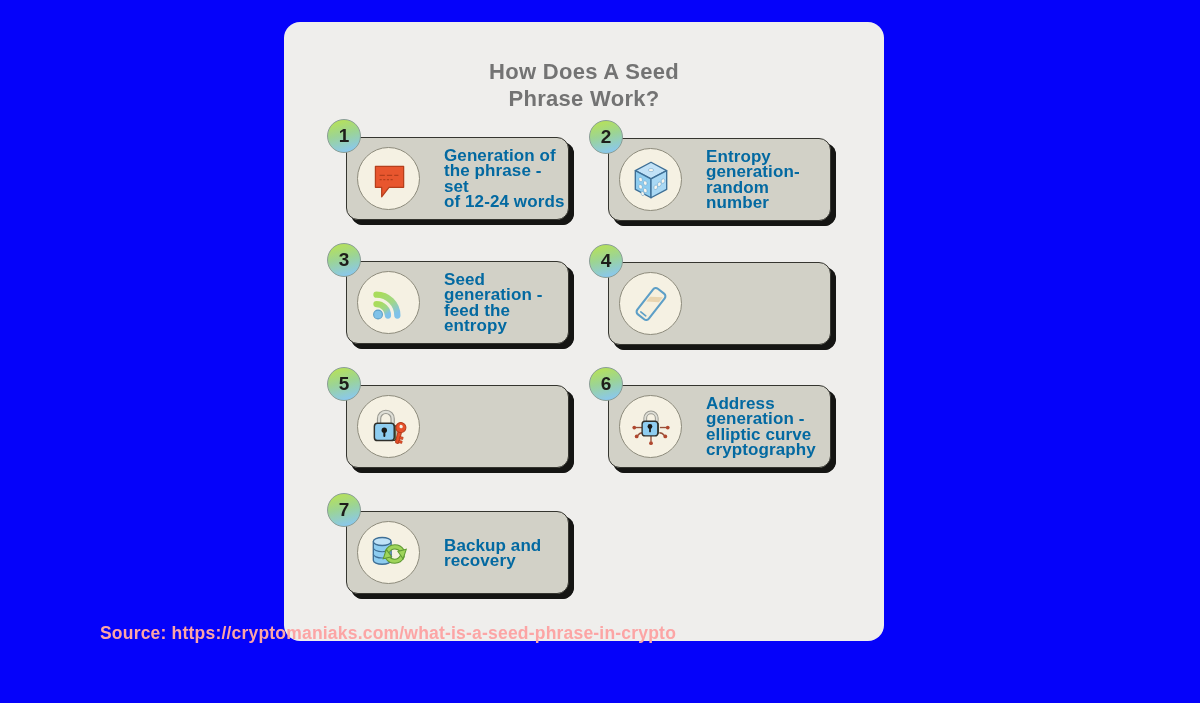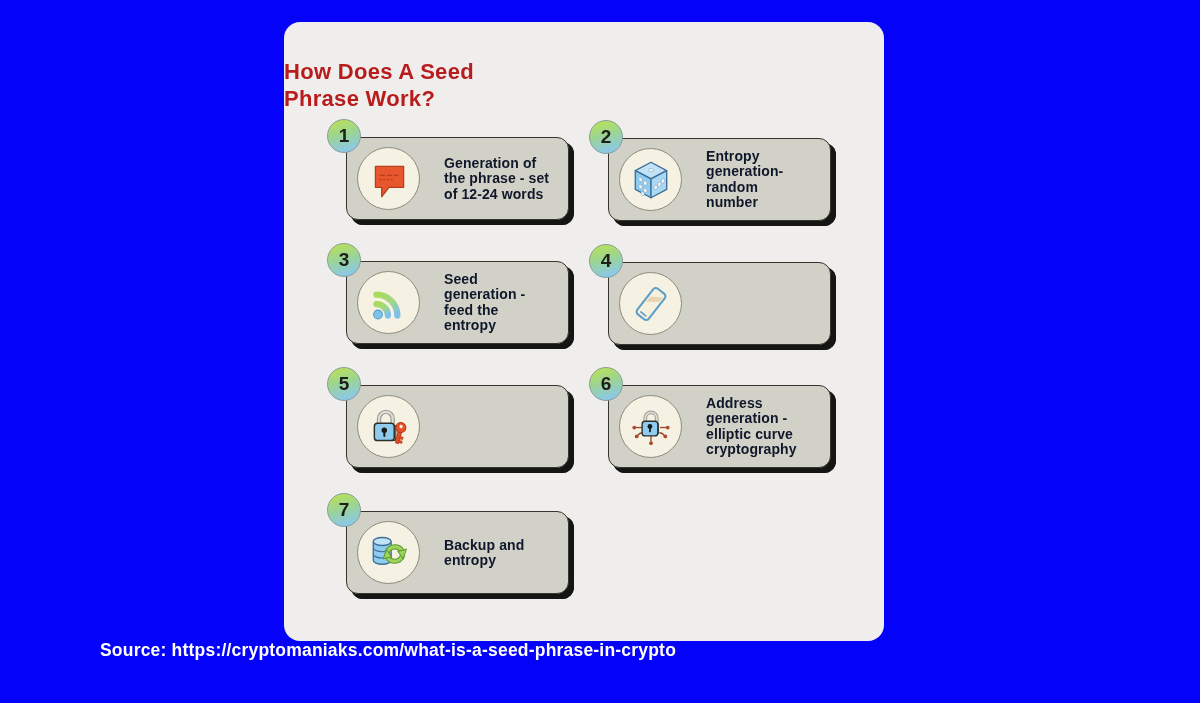--- a/index.html
+++ b/index.html
@@ -16,26 +16,26 @@
     position: absolute;
     left: 284px; top: 22px;
     width: 600px; height: 619px;
     background: #efeeec;
     border-radius: 16px;
   }
 
   .title {
     position: absolute;
     top: 36px; left: 0; width: 100%;
-    text-align: left;
+    text-align: center;
     font-size: 22px;
     font-weight: 700;
     line-height: 27px;
     letter-spacing: 0.3px;
-    color: #b91c1c;
+    color: #737373;
     white-space: pre-line;
   }
 
   .step {
     position: absolute;
     width: 223px; height: 83px;
     background: #d2d1c7;
     border: 1.5px solid #35352f;
     border-radius: 12px;
     box-shadow: 5px 5px 0 #151513, 5px 5px 0 #151513;
@@ -69,34 +69,34 @@
     border: 1.5px solid #8d8b7c;
     display: flex; align-items: center; justify-content: center;
   }
   .icon-circle svg { width: 46px; height: 46px; display: block; }
 
   .step-text {
     position: absolute;
     left: 97px; top: 50%;
     transform: translateY(-50%);
     width: 122px;
-    font-size: 14px;
+    font-size: 17px;
     font-weight: 700;
     line-height: 15.5px;
-    color: #0f172a;
+    color: #0369a1;
     white-space: pre-line;
     letter-spacing: 0.1px;
   }
 
   .source-line {
     position: absolute;
-    left: 100px; top: 640px;
+    left: 100px; top: 623px;
     font-size: 17.5px;
     font-weight: 700;
-    color: #ffffff;
+    color: #fca5a5;
     letter-spacing: 0.2px;
   }
 </style>
 </head>
 <body>
 
 <div class="stage">
   <div class="main-card">
 
     <div class="title">How Does A Seed
@@ -260,19 +260,19 @@
           </g>
           <g fill="none" stroke="#9ed45a" stroke-width="3" stroke-linecap="round">
             <path d="M20.5 20.5 A8 8 0 0 1 34.5 20"></path>
             <path d="M34.5 25.5 A8 8 0 0 1 20.5 26"></path>
           </g>
           <polygon points="38.5,18.5 35.5,27.5 30.5,20.5" fill="#9ed45a" stroke="#5f9a33" stroke-width="1"></polygon>
           <polygon points="16.5,27.5 19.5,18.5 24.5,25.5" fill="#9ed45a" stroke="#5f9a33" stroke-width="1"></polygon>
         </svg>
       </div>
       <div class="step-text">Backup and
-entropy</div>
+recovery</div>
     </div>
 
   </div>
 
   <div class="source-line">Source: https://cryptomaniaks.com/what-is-a-seed-phrase-in-crypto</div>
 </div>
 
 </body></html>

